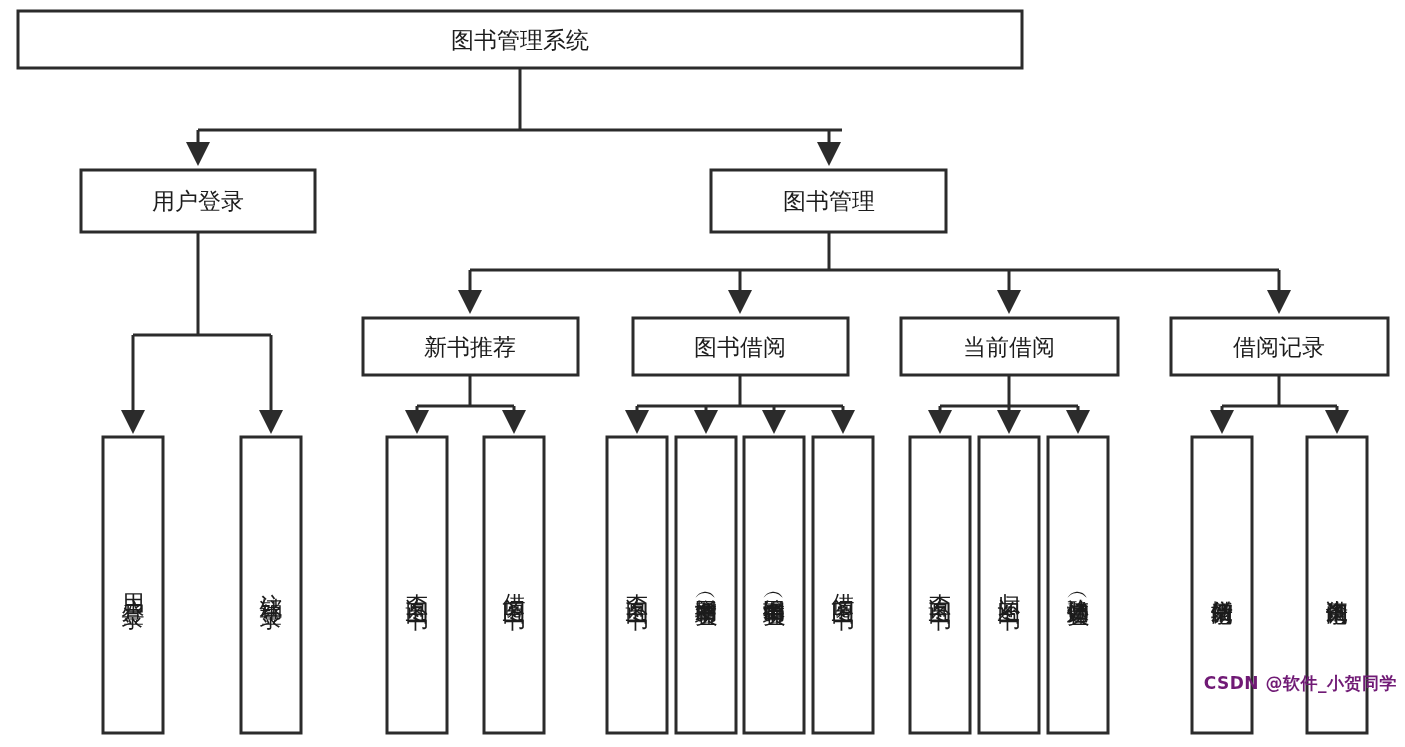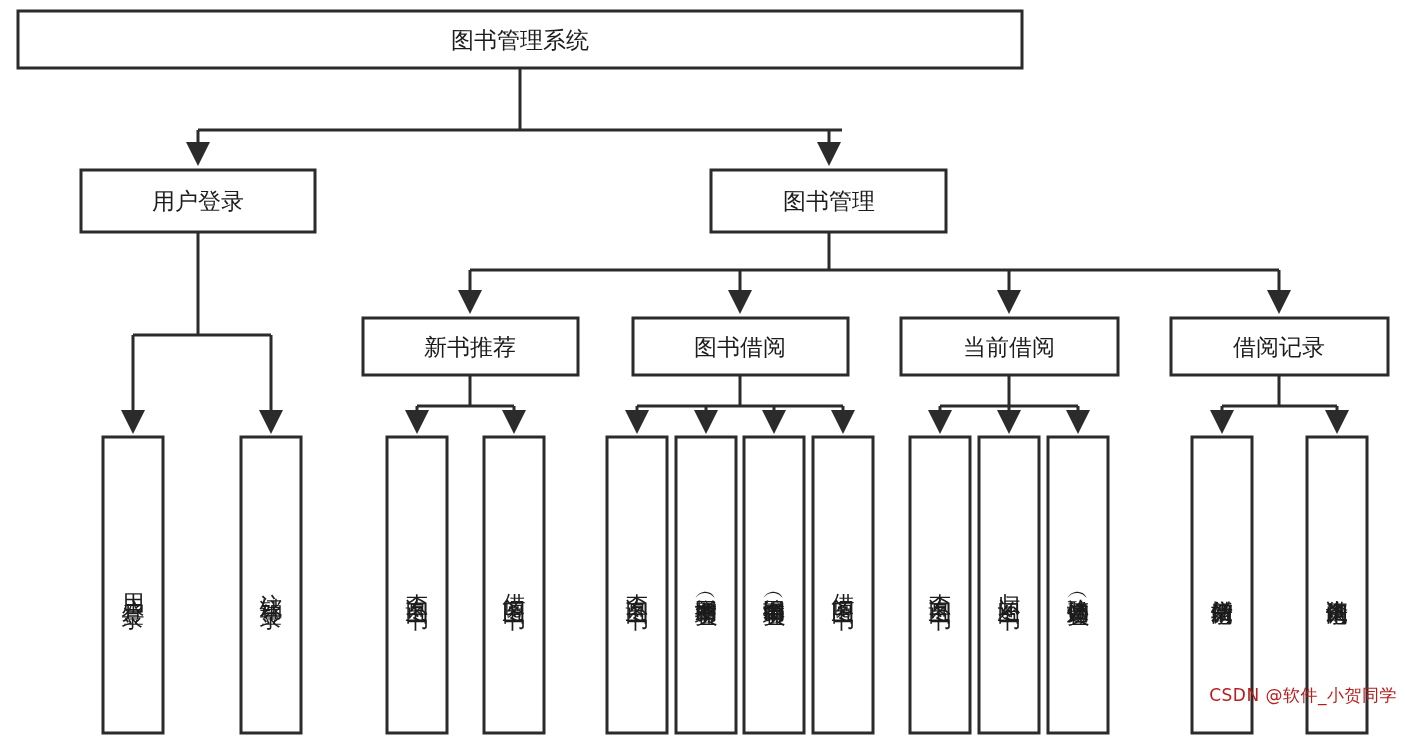--- a/index.html
+++ b/index.html
@@ -58,26 +58,27 @@
     white-space: nowrap;
     pointer-events: none;
   }
   .leaf-label-wrap.tight {
     letter-spacing: 1px;
     font-size: 22px;
   }
   .watermark {
     position: absolute;
     right: 8px;
-    bottom: 6px;
+    bottom: 18px;
     font-family: "DejaVu Sans", "Liberation Sans", sans-serif;
     font-size: 17px;
-    color: #b91c1c;
+    color: #701a75;
     letter-spacing: 0.5px;
     white-space: nowrap;
+    font-weight: bold;
   }
 </style>
 </head>
 <body>
 
 <div id="diagram-root">
 
   <svg id="flow" viewBox="0 0 1405 747">
     <defs>
       <marker id="arrow" viewBox="0 0 12 12" refX="10" refY="6" markerWidth="8" markerHeight="8" orient="auto-start-reverse">

